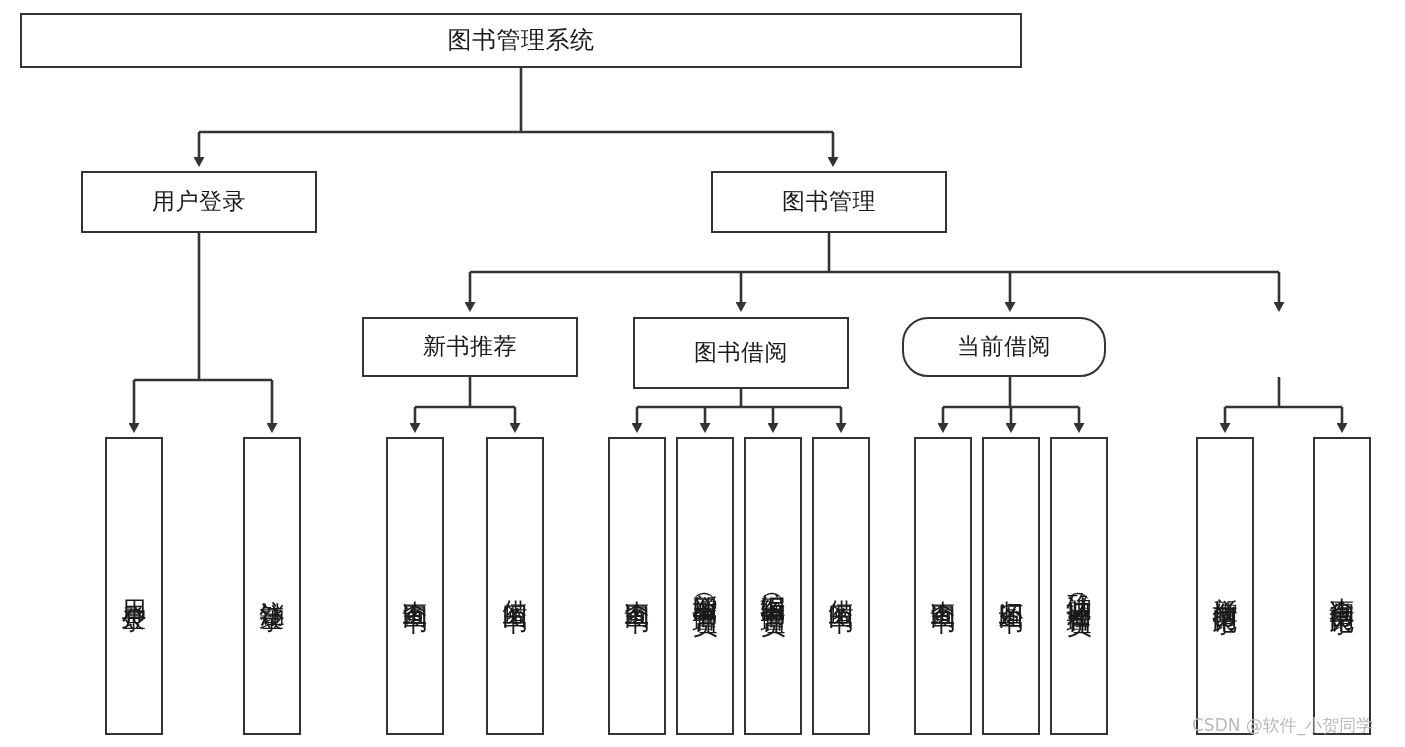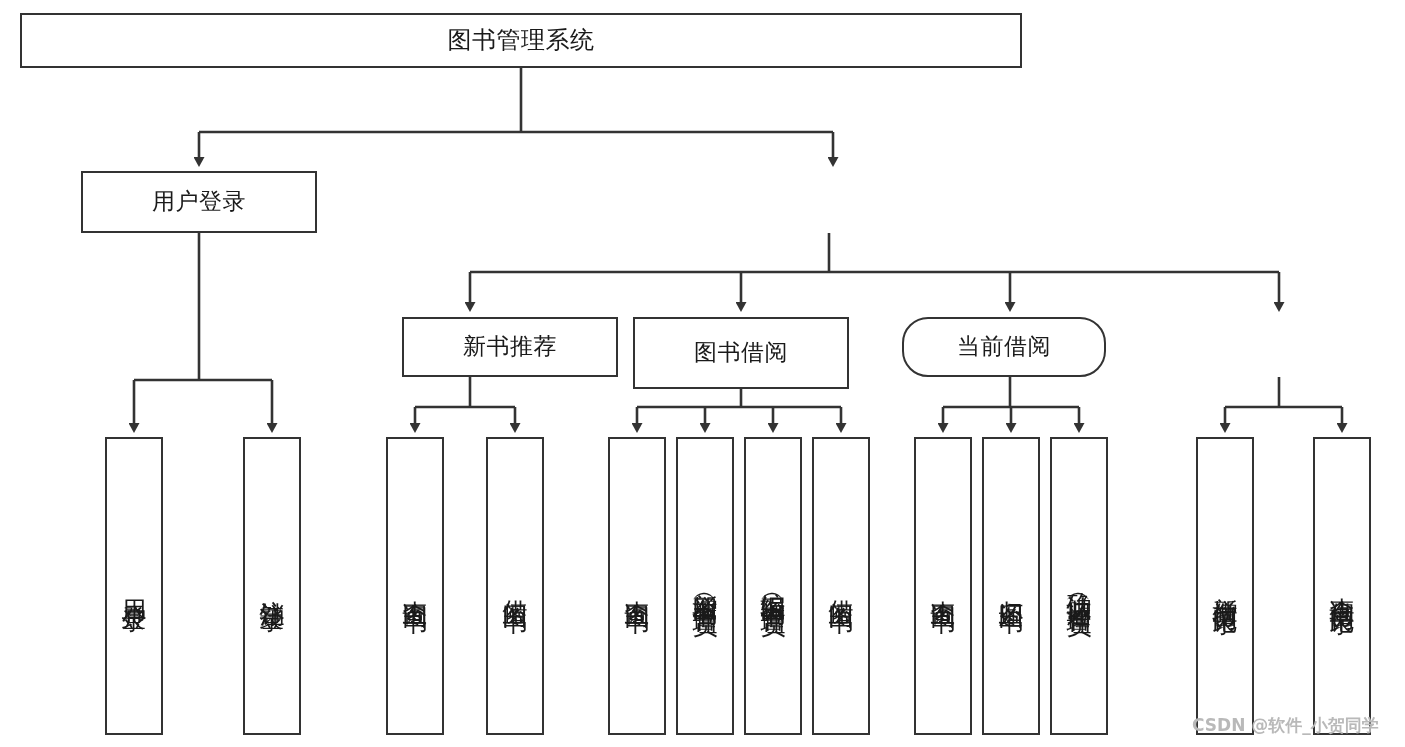--- a/index.html
+++ b/index.html
@@ -128,22 +128,25 @@
     </g>
   </svg>
 
   <div class="node horiz root" style="left:20px;top:13px;width:1002px;height:55px;">
     <span class="cap">图书管理系统</span>
   </div>
 
   <div class="node horiz" style="left:81px;top:171px;width:236px;height:62px;">
     <span class="cap">用户登录</span>
   </div>
+  <div class="node horiz" style="left:711px;top:171px;width:236px;height:62px;">
+    <span class="cap">图书管理</span>
+  </div>
 
-  <div class="node horiz" style="left:362px;top:317px;width:216px;height:60px;margin-left:40px;">
+  <div class="node horiz" style="left:362px;top:317px;width:216px;height:60px;">
     <span class="cap">新书推荐</span>
   </div>
   <div class="node horiz" style="left:633px;top:317px;width:216px;height:72px;">
     <span class="cap">图书借阅</span>
   </div>
   <div class="node horiz" style="left:902px;top:317px;width:204px;height:60px;border-radius:26px;">
     <span class="cap">当前借阅</span>
   </div>
 
   <div class="node vert" style="left:105px;top:437px;width:58px;height:298px;">
@@ -179,15 +182,15 @@
   <div class="node vert" style="left:1050px;top:437px;width:58px;height:298px;">
     <span class="cap">确认归还（管理员）</span>
   </div>
   <div class="node vert" style="left:1196px;top:437px;width:58px;height:298px;">
     <span class="cap">新增借阅记录</span>
   </div>
   <div class="node vert" style="left:1313px;top:437px;width:58px;height:298px;">
     <span class="cap">查询借阅记录</span>
   </div>
 
-  <div id="watermark" style="left:1192px;top:714px;font-weight:bold;">CSDN @软件_小贺同学</div>
+  <div id="watermark" style="left:1192px;top:714px;">CSDN @软件_小贺同学</div>
 
 </div>
 
 </body></html>

